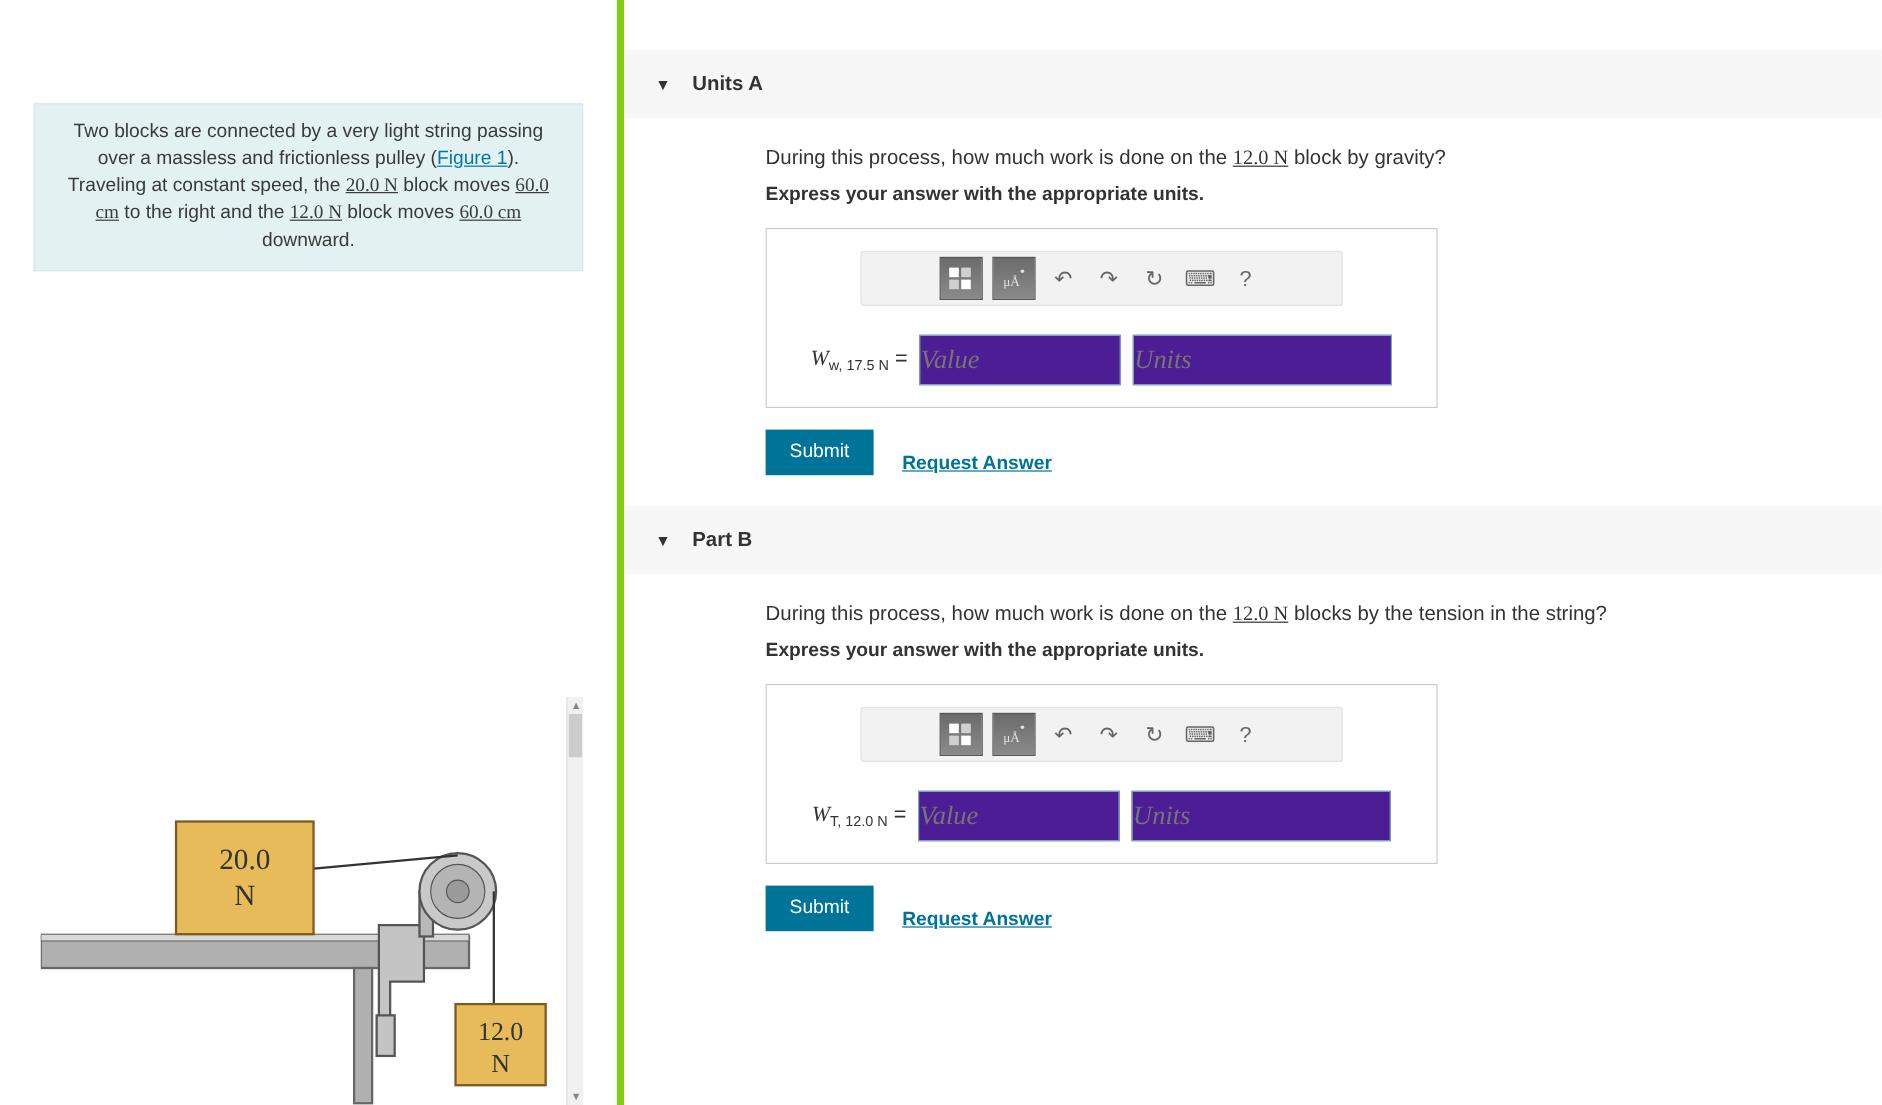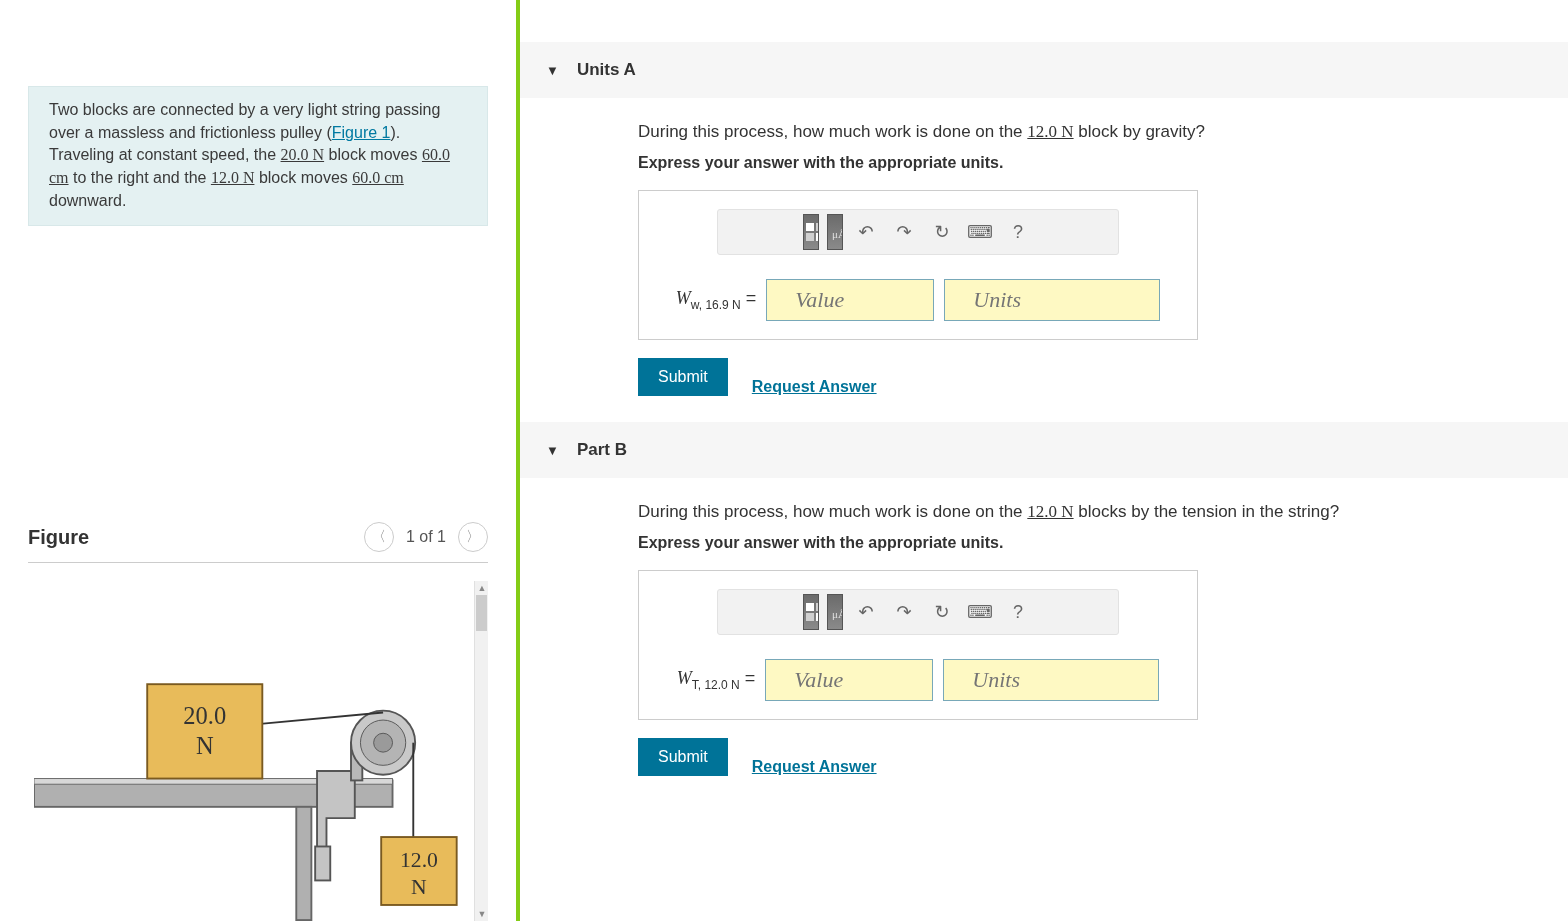--- a/index.html
+++ b/index.html
@@ -8,24 +8,25 @@
   font-size: 15px;
   color: #333;
   background: #fff;
   width: 1568px;
   height: 921px;
   display: flex;
   overflow: hidden;
 }
 .left-pane {
   width: 520px;
-  border-right: 4px solid #84cc16;
+  border-right: 6px solid #84cc16;
   display: flex;
   flex-direction: column;
   position: relative;
+  text-align: center;
 }
 .problem-box {
   margin: 86px 28px 0 28px;
   padding: 12px 20px;
   background: #e4f1f2;
   border: 1px solid #d8e8e9;
   font-size: 16px;
   line-height: 1.42;
   color: #3a3a3a;
 }
@@ -86,38 +87,38 @@
   background: #fff;
   width: 560px;
   padding: 18px 14px 18px 14px;
 }
 .toolbar {
   display: flex; justify-content: center; align-items: center; gap: 8px;
   background: #f2f2f2; border: 1px solid #e2e2e2;
   width: 402px; margin: 0 auto 24px auto; padding: 4px 8px; border-radius: 3px;
 }
 .tool-btn {
-  width: 16px; height: 36px; border: 1px solid #bbb; background: #fff;
+  width: 36px; height: 36px; border: 1px solid #bbb; background: #fff;
   display: flex; align-items: center; justify-content: center;
   cursor: pointer; font-size: 14px; color: #666;
 }
 .tool-btn.templates, .tool-btn.symbols {
   background: linear-gradient(#6b6b6b, #8a8a8a);
   border-color: #555;
 }
 .tool-btn.noframe { border: none; background: transparent; width: 30px; font-size: 18px; }
 .answer-row { display: flex; align-items: center; gap: 10px; justify-content: center; }
 .var-label { font-family: Georgia, 'Times New Roman', serif; font-size: 18px; font-style: italic; }
 .var-label sub { font-size: 12px; font-style: normal; font-family: Arial; }
 .in-field {
   border: 1px solid #78a8b8;
-  height: 42px; padding: 0 28px;
+  height: 42px; padding: 0 0;
   font-family: Georgia, 'Times New Roman', serif;
   font-size: 22px; font-style: italic; color: #888;
-  background: #fef9c3;
+  background: #4c1d95;
 }
 .in-value { width: 168px; }
 .in-units { width: 216px; }
 
 .actions { margin-top: 18px; display: flex; align-items: flex-end; gap: 24px; }
 .submit-btn {
   background: #007398; color: #fff; border: none;
   padding: 10px 20px; font-size: 16px; cursor: pointer;
 }
 .req-link { color: #007398; font-weight: bold; text-decoration: underline; cursor: pointer; font-size: 16px; }
@@ -125,28 +126,20 @@
 </head>
 <body>
 
 <div class="left-pane">
 
   <div class="problem-box">
     <span>Two blocks are connected by a very light string passing over a massless and frictionless pulley (</span><a href="#">Figure 1</a><span>). Traveling at constant speed, the </span><span class="physval">20.0 N</span><span> block moves </span><span class="physval">60.0 cm</span><span> to the right and the </span><span class="physval">12.0 N</span><span> block moves </span><span class="physval">60.0 cm</span><span> downward.</span>
   </div>
 
   <div class="figure-section">
-    <div class="figure-header">
-      <div class="figure-title">Figure</div>
-      <div class="figure-nav">
-        <div class="circle-btn">〈</div>
-        <span>1 of 1</span>
-        <div class="circle-btn">〉</div>
-      </div>
-    </div>
 
     <div class="figure-canvas">
       <div class="scrollbar-track">
         <div class="scrollbar-up">▲</div>
         <div class="scrollbar-thumb"></div>
         <div class="scrollbar-down">▼</div>
       </div>
       <div class="fig-svg-wrap">
         <svg width="100%" height="100%" viewBox="0 0 460 300">
 
@@ -209,21 +202,21 @@
               <circle cx="20" cy="5" r="1.5" fill="#e0e0e0"></circle>
             </svg>
         </div>
         <div class="tool-btn noframe">↶</div>
         <div class="tool-btn noframe">↷</div>
         <div class="tool-btn noframe">↻</div>
         <div class="tool-btn noframe">⌨</div>
         <div class="tool-btn noframe">?</div>
       </div>
       <div class="answer-row">
-        <span class="var-label"><span>W</span><sub>w, 16.9 N</sub><span style="font-style:normal;font-family:Arial;"> = </span></span>
+        <span class="var-label"><span>W</span><sub>w, 17.5 N</sub><span style="font-style:normal;font-family:Arial;"> = </span></span>
         <input class="in-field in-value" placeholder="Value" style="">
         <input class="in-field in-units" placeholder="Units" style="">
       </div>
     </div>
 
     <div class="actions">
       <button class="submit-btn">Submit</button>
       <a class="req-link">Request Answer</a>
     </div>
   </div>

